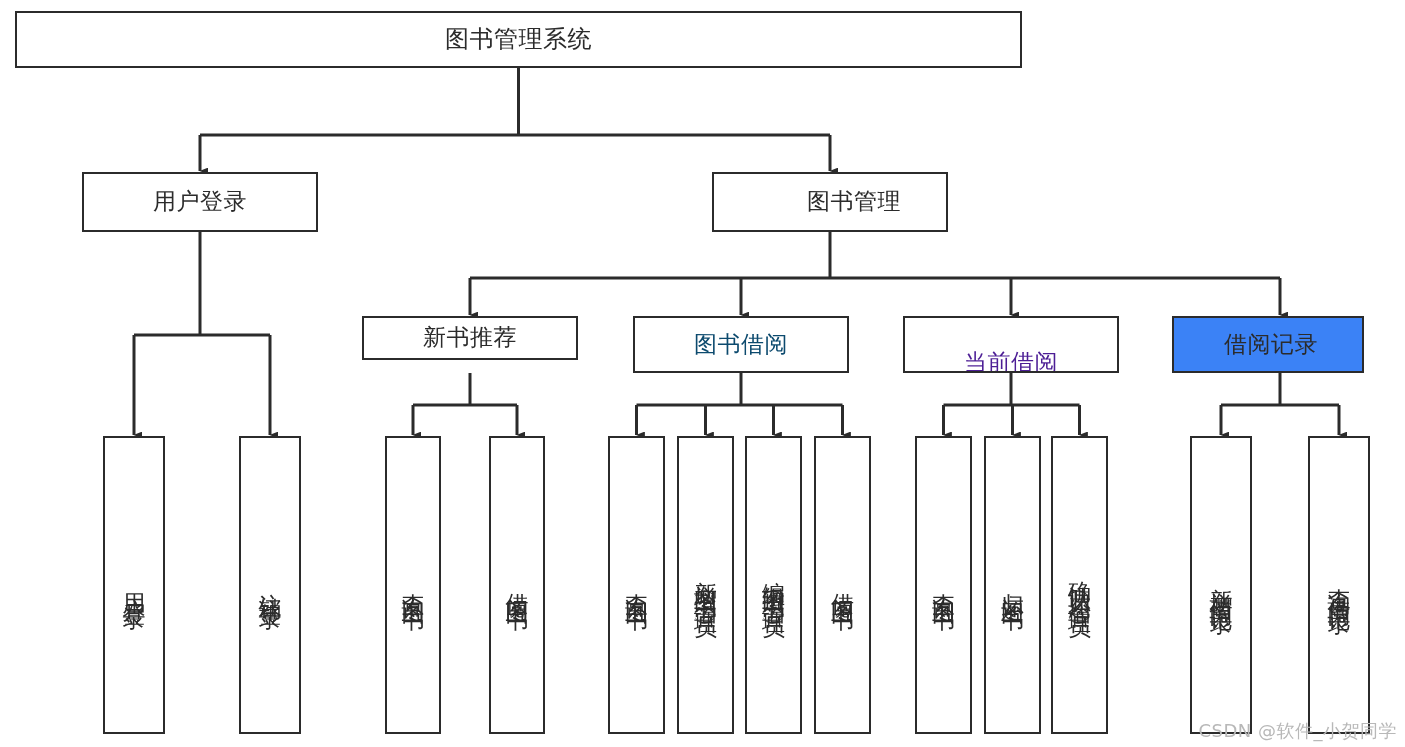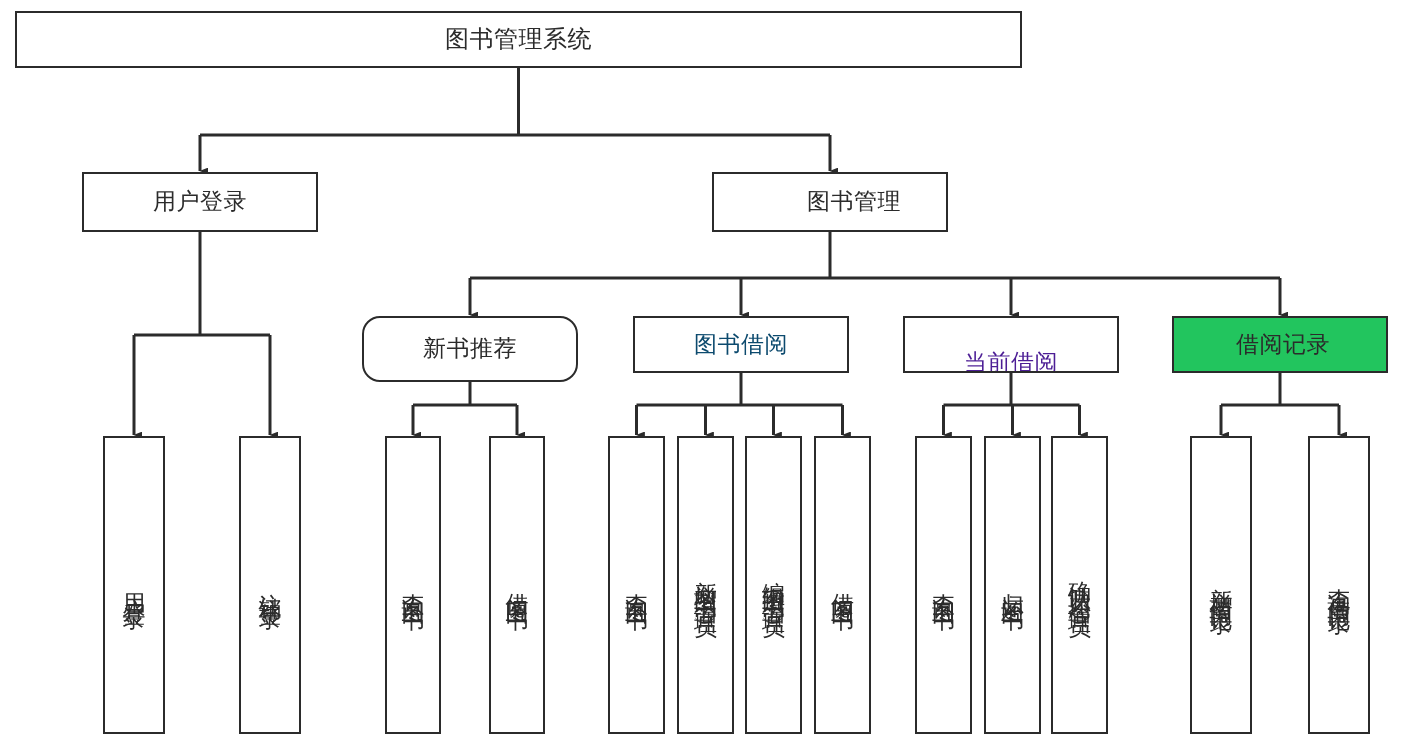--- a/index.html
+++ b/index.html
@@ -117,30 +117,30 @@
   <div id="node-layer">
       <div class="node-box horizontal root" style="left: 15px; top: 11px; width: 1007px; height: 57px; border-color: rgb(43, 43, 43); background: rgb(255, 255, 255);">
         <span class="node-label" style="color: rgb(43, 43, 43);">图书管理系统</span>
       </div>
       <div class="node-box horizontal" style="left: 82px; top: 172px; width: 236px; height: 60px; border-color: rgb(43, 43, 43); background: rgb(255, 255, 255);">
         <span class="node-label" style="color: rgb(43, 43, 43);">用户登录</span>
       </div>
       <div class="node-box horizontal" style="left: 712px; top: 172px; width: 236px; height: 60px; border-color: rgb(43, 43, 43); background: rgb(255, 255, 255);">
         <span class="node-label" style="color: rgb(43, 43, 43); margin-left: 48px;">图书管理</span>
       </div>
-      <div class="node-box horizontal" style="left: 362px; top: 316px; width: 216px; height: 66px; border-color: rgb(43, 43, 43); background: rgb(255, 255, 255); border-radius: 18px;">
+      <div class="node-box horizontal" style="left: 362px; top: 316px; width: 216px; height: 44px; border-color: rgb(43, 43, 43); background: rgb(255, 255, 255);">
         <span class="node-label" style="color: rgb(43, 43, 43);">新书推荐</span>
       </div>
       <div class="node-box horizontal" style="left: 633px; top: 316px; width: 216px; height: 57px; border-color: rgb(43, 43, 43); background: rgb(255, 255, 255);">
         <span class="node-label" style="color: #0c4a6e;">图书借阅</span>
       </div>
       <div class="node-box horizontal" style="left: 903px; top: 316px; width: 216px; height: 57px; border-color: rgb(43, 43, 43); background: rgb(255, 255, 255);">
         <span class="node-label" style="color: #4c1d95; margin-top: 36px;">当前借阅</span>
       </div>
-      <div class="node-box horizontal" style="left: 1172px; top: 316px; width: 216px; height: 57px; border-color: rgb(43, 43, 43); background: #22c55e; padding-left: 6px;">
+      <div class="node-box horizontal" style="left: 1172px; top: 316px; width: 192px; height: 57px; border-color: rgb(43, 43, 43); background: #3b82f6; padding-left: 6px;">
         <span class="node-label" style="color: rgb(43, 43, 43);">借阅记录</span>
       </div>
       <div class="node-box vertical" style="left: 103px; top: 436px; width: 62px; height: 298px; border-color: rgb(43, 43, 43); background: rgb(255, 255, 255);">
         <span class="node-label" style="color: rgb(43, 43, 43);">用户登录</span>
       </div>
       <div class="node-box vertical" style="left: 239px; top: 436px; width: 62px; height: 298px; border-color: rgb(43, 43, 43); background: rgb(255, 255, 255);">
         <span class="node-label" style="color: rgb(43, 43, 43);">注销登录</span>
       </div>
       <div class="node-box vertical" style="left: 385px; top: 436px; width: 56px; height: 298px; border-color: rgb(43, 43, 43); background: rgb(255, 255, 255);">
         <span class="node-label" style="color: rgb(43, 43, 43);">查询图书</span>
@@ -169,13 +169,14 @@
       <div class="node-box vertical" style="left: 1051px; top: 436px; width: 57px; height: 298px; border-color: rgb(43, 43, 43); background: rgb(255, 255, 255);">
         <span class="node-label" style="color: rgb(43, 43, 43);">确认归还（管理员）</span>
       </div>
       <div class="node-box vertical" style="left: 1190px; top: 436px; width: 62px; height: 298px; border-color: rgb(43, 43, 43); background: rgb(255, 255, 255);">
         <span class="node-label" style="color: rgb(43, 43, 43);">新增借阅记录</span>
       </div>
       <div class="node-box vertical" style="left: 1308px; top: 436px; width: 62px; height: 298px; border-color: rgb(43, 43, 43); background: rgb(255, 255, 255);">
         <span class="node-label" style="color: rgb(43, 43, 43);">查询借阅记录</span>
       </div>
     </div>
+  <div id="watermark">CSDN @软件_小贺同学</div>
 </div>
 
 </body></html>

